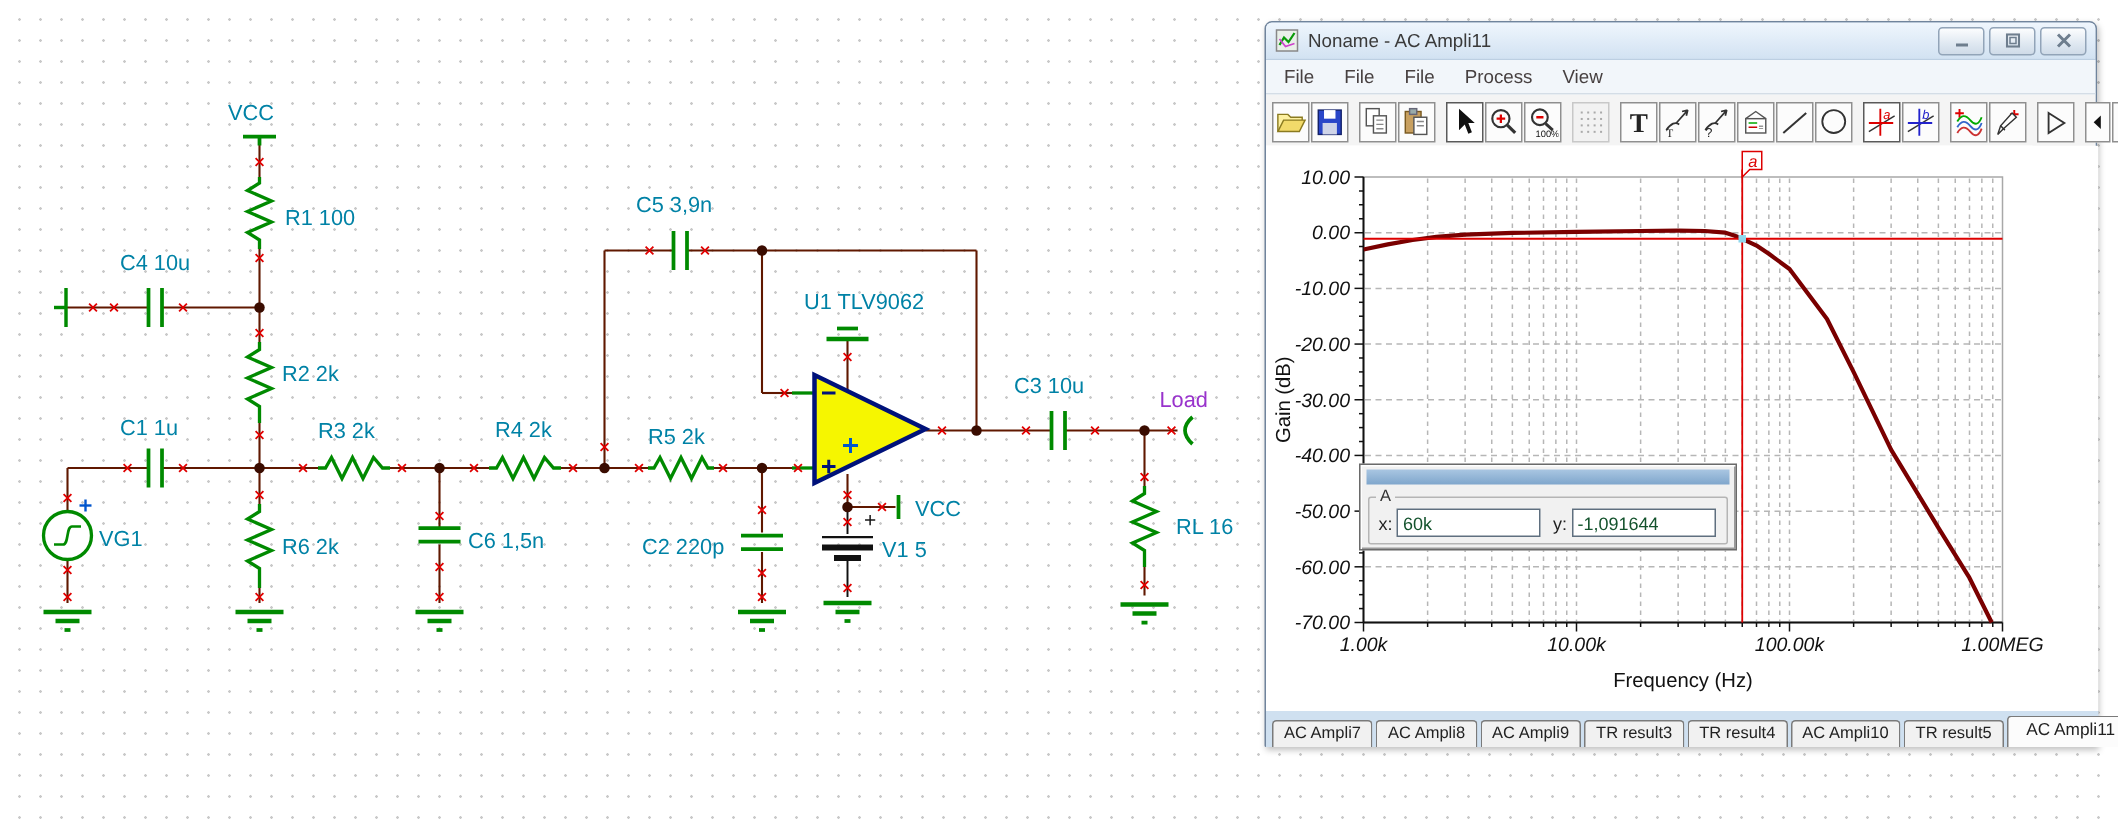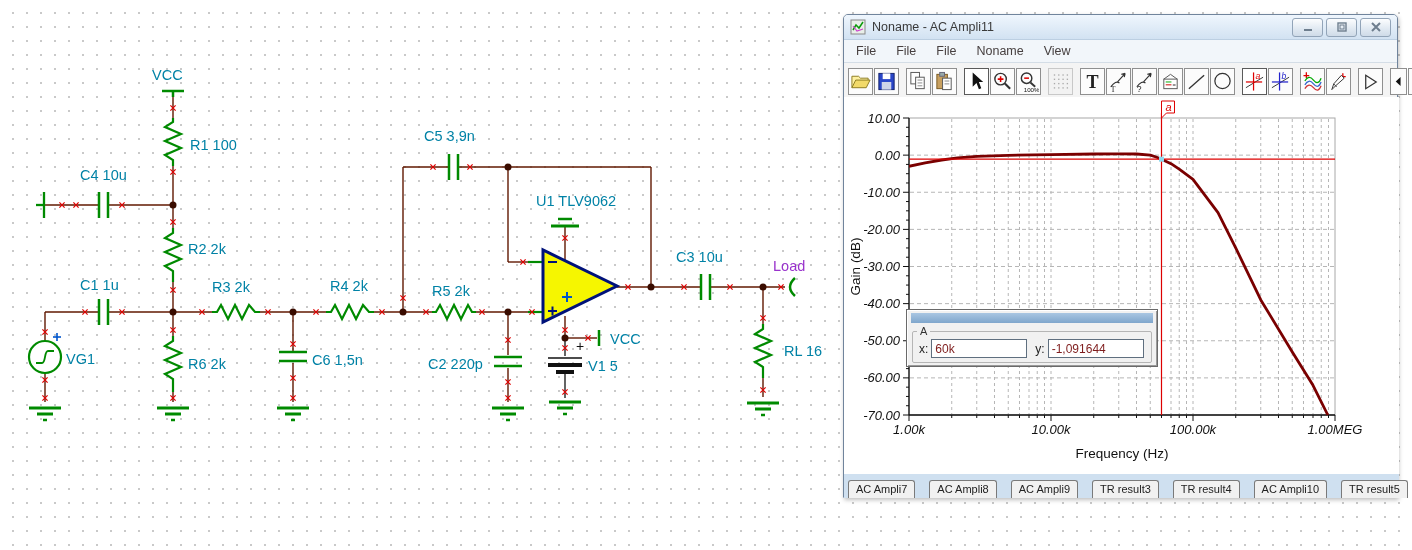--- a/index.html
+++ b/index.html
@@ -39,24 +39,24 @@
   #chart-host{position:absolute;left:0;top:82px;width:511px;height:377px;background:#ffffff;}
   
   #cursor-panel{position:absolute;left:62px;top:294px;width:252px;height:58px;
     background:#f1f1f1;border:1px solid #6a6a6a;box-shadow:1px 1px 0 #ffffff inset,-1px -1px 0 #9a9a9a inset;box-sizing:border-box;}
   #cursor-panel .drag{height:10px;margin:3px 4px 2px 4px;background:linear-gradient(#a9c6e2,#7fa6cc);}
   #cursor-panel fieldset{margin:0 5px;padding:2px 4px 4px 4px;border:1px solid #b5b5b5;border-radius:2px;}
   #cursor-panel legend{font-size:11px;color:#333;padding:0 3px;}
   .cp-row{display:flex;align-items:center;}
   .cp-lab{font-size:12px;color:#222;margin:0 3px 0 2px;}
   .cp-input{width:88px;height:17px;border:1px solid #5f6f7f;background:#fff;font-size:12px;
-    font-family:"Liberation Sans",sans-serif;padding:0 3px;color:#7f1d1d;}
+    font-family:"Liberation Sans",sans-serif;padding:0 3px;color:#14532d;}
   
   #tab-bar{position:absolute;left:0;top:459px;width:555px;height:24px;background:#cfe0f0;
-    display:flex;align-items:flex-end;padding-left:4px;box-sizing:border-box;gap:12px;}
+    display:flex;align-items:flex-end;padding-left:4px;box-sizing:border-box;}
   .rtab{font-size:11px;color:#222;background:#f1f1f1;border:1px solid #7a7a7a;border-bottom:none;
     border-radius:3px 3px 0 0;padding:2px 7px 3px 7px;margin-right:2px;white-space:nowrap;}
   .rtab.active{background:#fcfcfc;padding:3px 12px 5px 12px;font-size:11.5px;}
 </style>
 </head>
 <body>
 
 <svg id="schematic" width="843" height="550">
   <g id="wires">
       <line x1="173" y1="96" x2="173" y2="120" stroke="#601800" stroke-width="1.4"></line>
@@ -317,21 +317,21 @@
     <span class="capbtn">
       <svg width="10" height="10">
           <path d="M1,1 L9,9 M9,1 L1,9" stroke="#6e7e8e" stroke-width="2"></path>
         </svg>
       </span>
   </div>
   <div id="menu-bar">
       <span class="menu-item">File</span>
       <span class="menu-item">File</span>
       <span class="menu-item">File</span>
-      <span class="menu-item">Noname</span>
+      <span class="menu-item">Process</span>
       <span class="menu-item">View</span>
     </div>
   <div id="toolbar">
       <span class="tb-group">
         <button class="tb">
           <svg width="21" height="23" viewBox="0 0 22 23">
             <path d="M2,18 L2,6 h7 l2,2 h8 v3" fill="#fdf0a0" stroke="#8a7a20"></path>
             <path d="M2,18 l4,-8 h15 l-4,8 z" fill="#f2da6a" stroke="#8a7a20"></path>
           </svg>
         </button>

